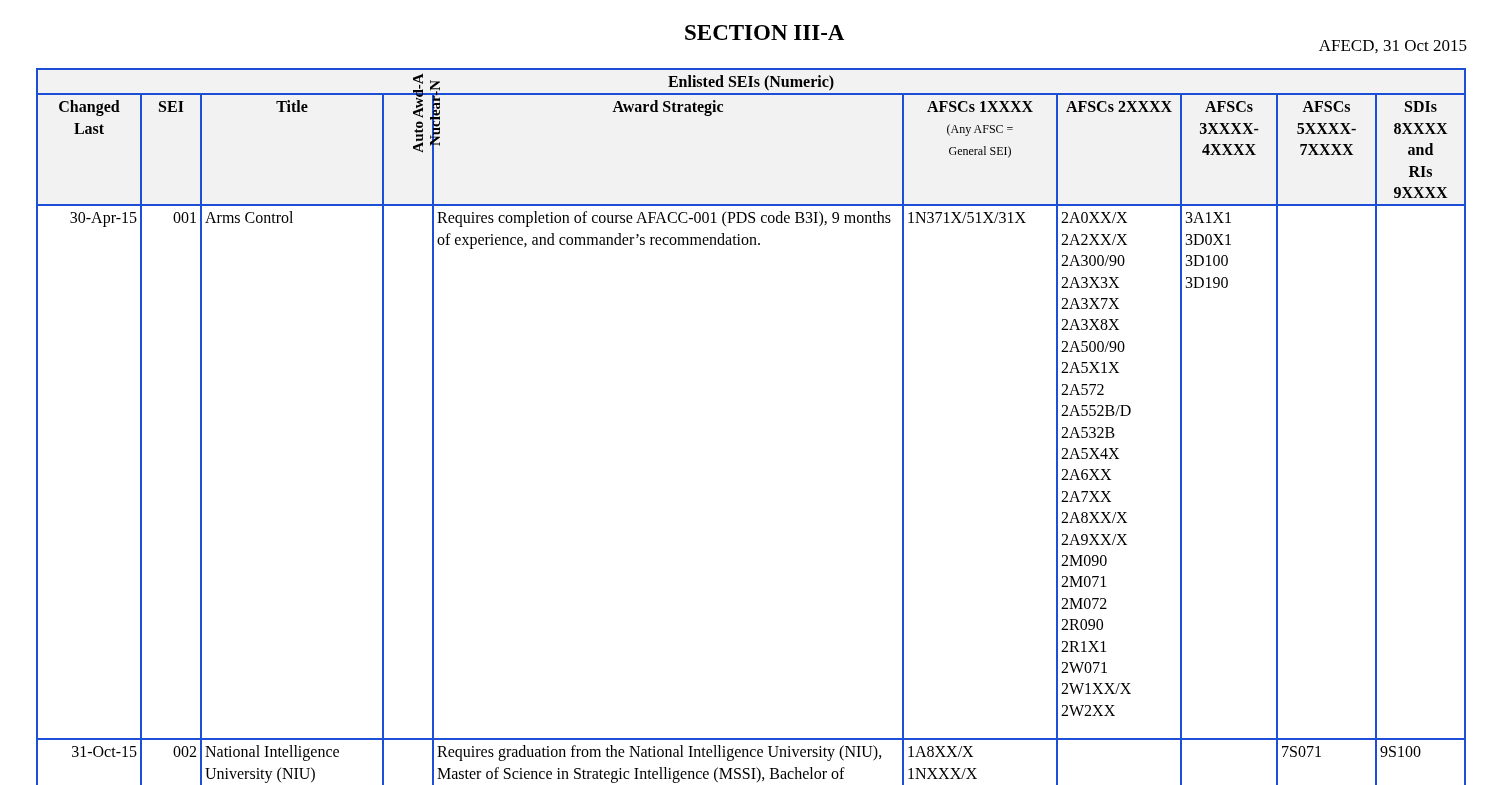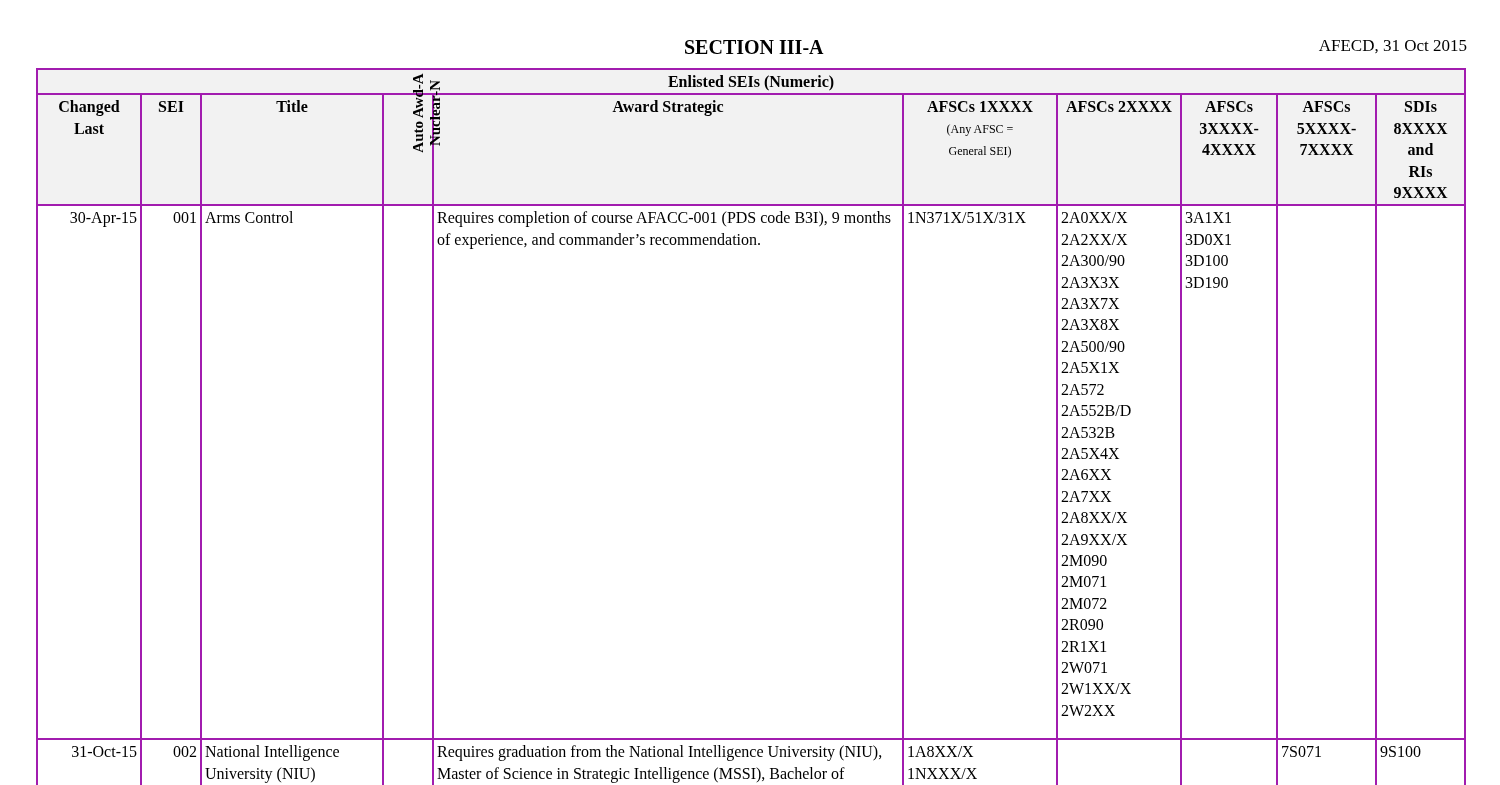--- a/index.html
+++ b/index.html
@@ -1,20 +1,20 @@
 <!DOCTYPE html>
 <html><head>
 <meta charset="utf-8">
 <style>
   html, body { margin:0; padding:0; background:#fff; }
   body { width:1500px; height:785px; overflow:hidden; position:relative; font-family:"Liberation Serif", serif; color:#000; }
-  .section { position:absolute; top:36px; left:684px; font-size:20px; font-weight:bold; }
+  .section { position:absolute; top:20px; left:684px; font-size:23px; font-weight:bold; }
   .doc-id { position:absolute; top:36px; right:33px; font-size:17px; }
   table.sei { position:absolute; top:68px; left:36px; border-collapse:collapse; width:1428px; table-layout:fixed; }
-  table.sei td, table.sei th { border:2px solid #a21caf; vertical-align:top; font-size:16px; line-height:21.4px; padding:1px 3px; }
+  table.sei td, table.sei th { border:2px solid #1d4ed8; vertical-align:top; font-size:16px; line-height:21.4px; padding:1px 3px; }
   .title-row th { background:#f2f2f2; font-size:25px; line-height:30px; padding:2px 0 1px; font-weight:bold; }
   .hdr th { background:#f2f2f2; font-weight:bold; vertical-align:middle; text-align:center; height:102px; font-size:16px; line-height:21px; padding:0 2px; }
   .hdr .sub { display:block; font-weight:normal; font-size:12px; line-height:22px; }
   .vert { display:inline-block; transform:rotate(-90deg); white-space:nowrap; font-size:15px; line-height:17px; text-align:center; }
   .center { text-align:right; }
   .r1 td { height:530px; }
   .list-line { display:block; }
   .r2 td { height:60px; }
 </style>
 </head>

